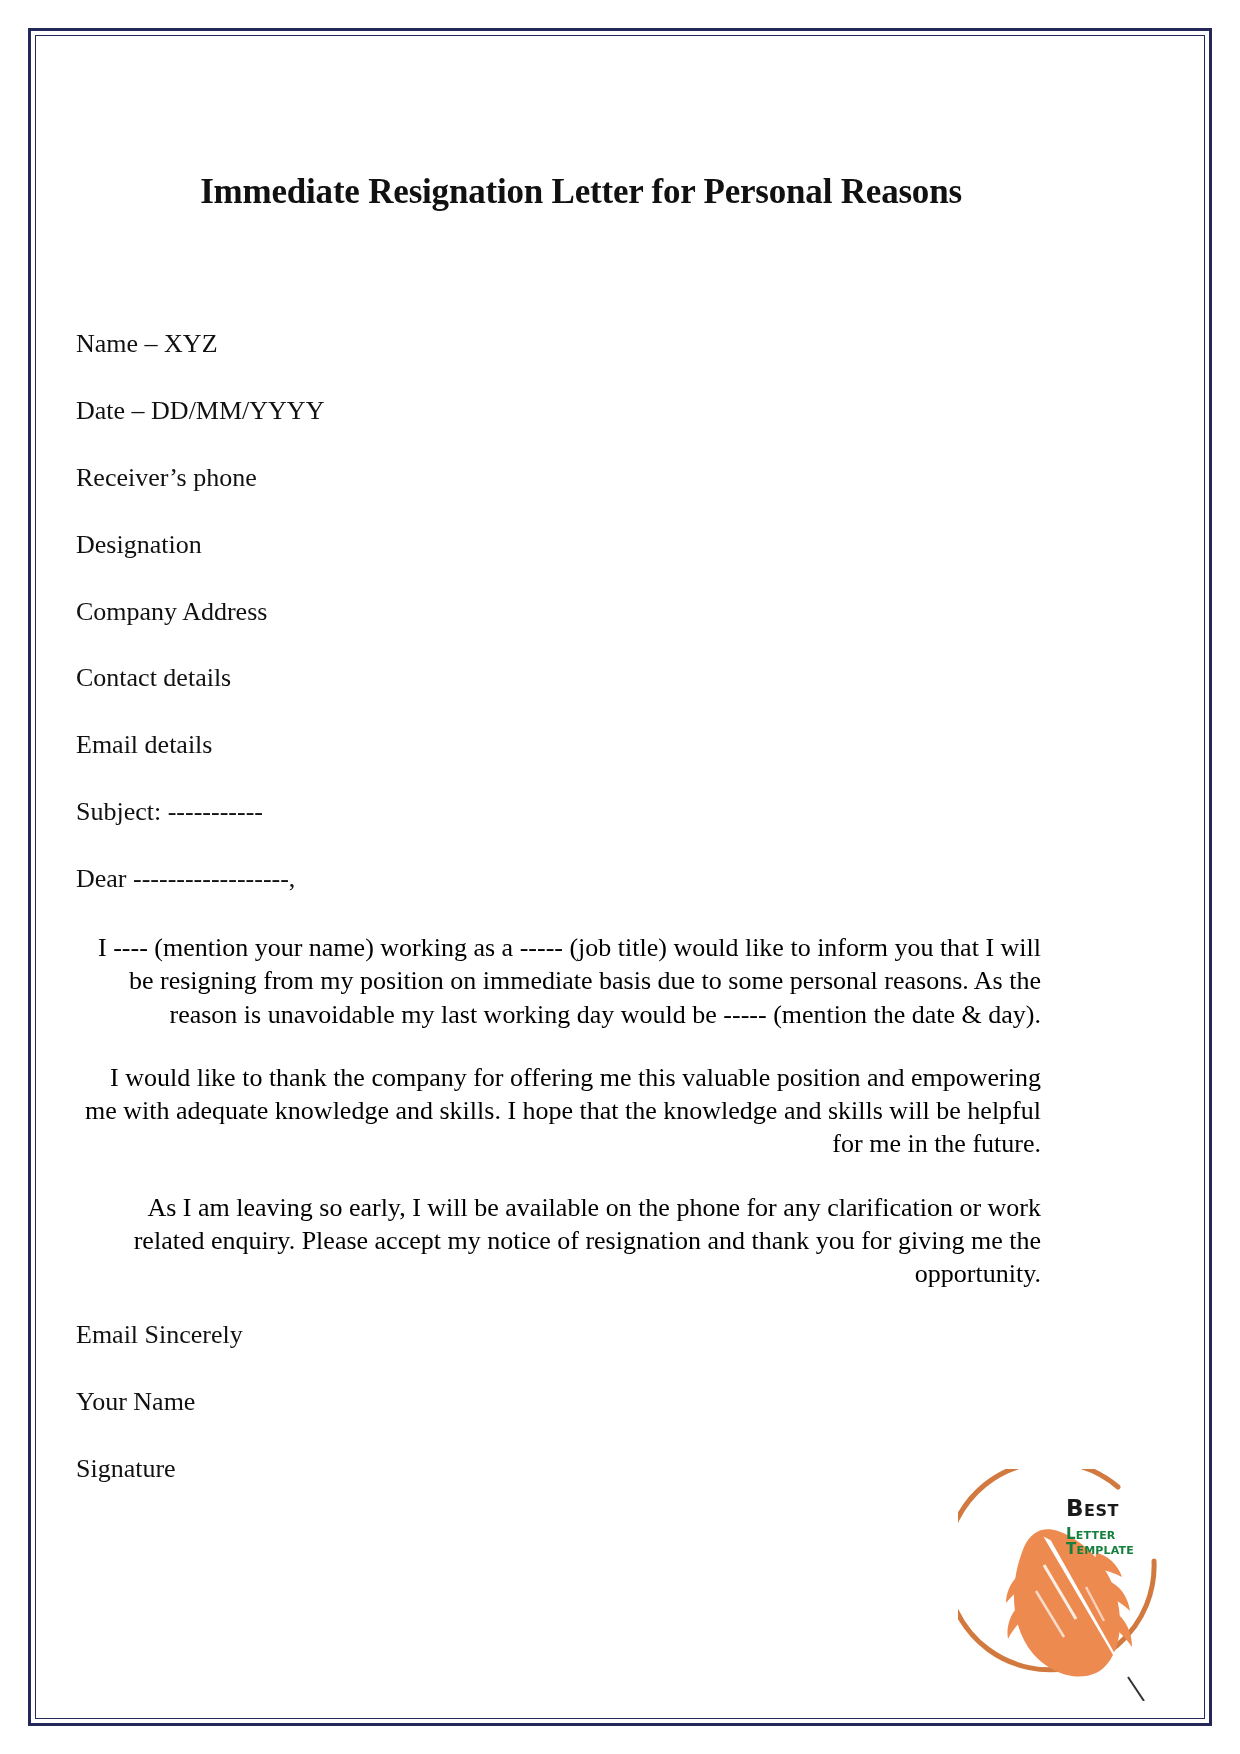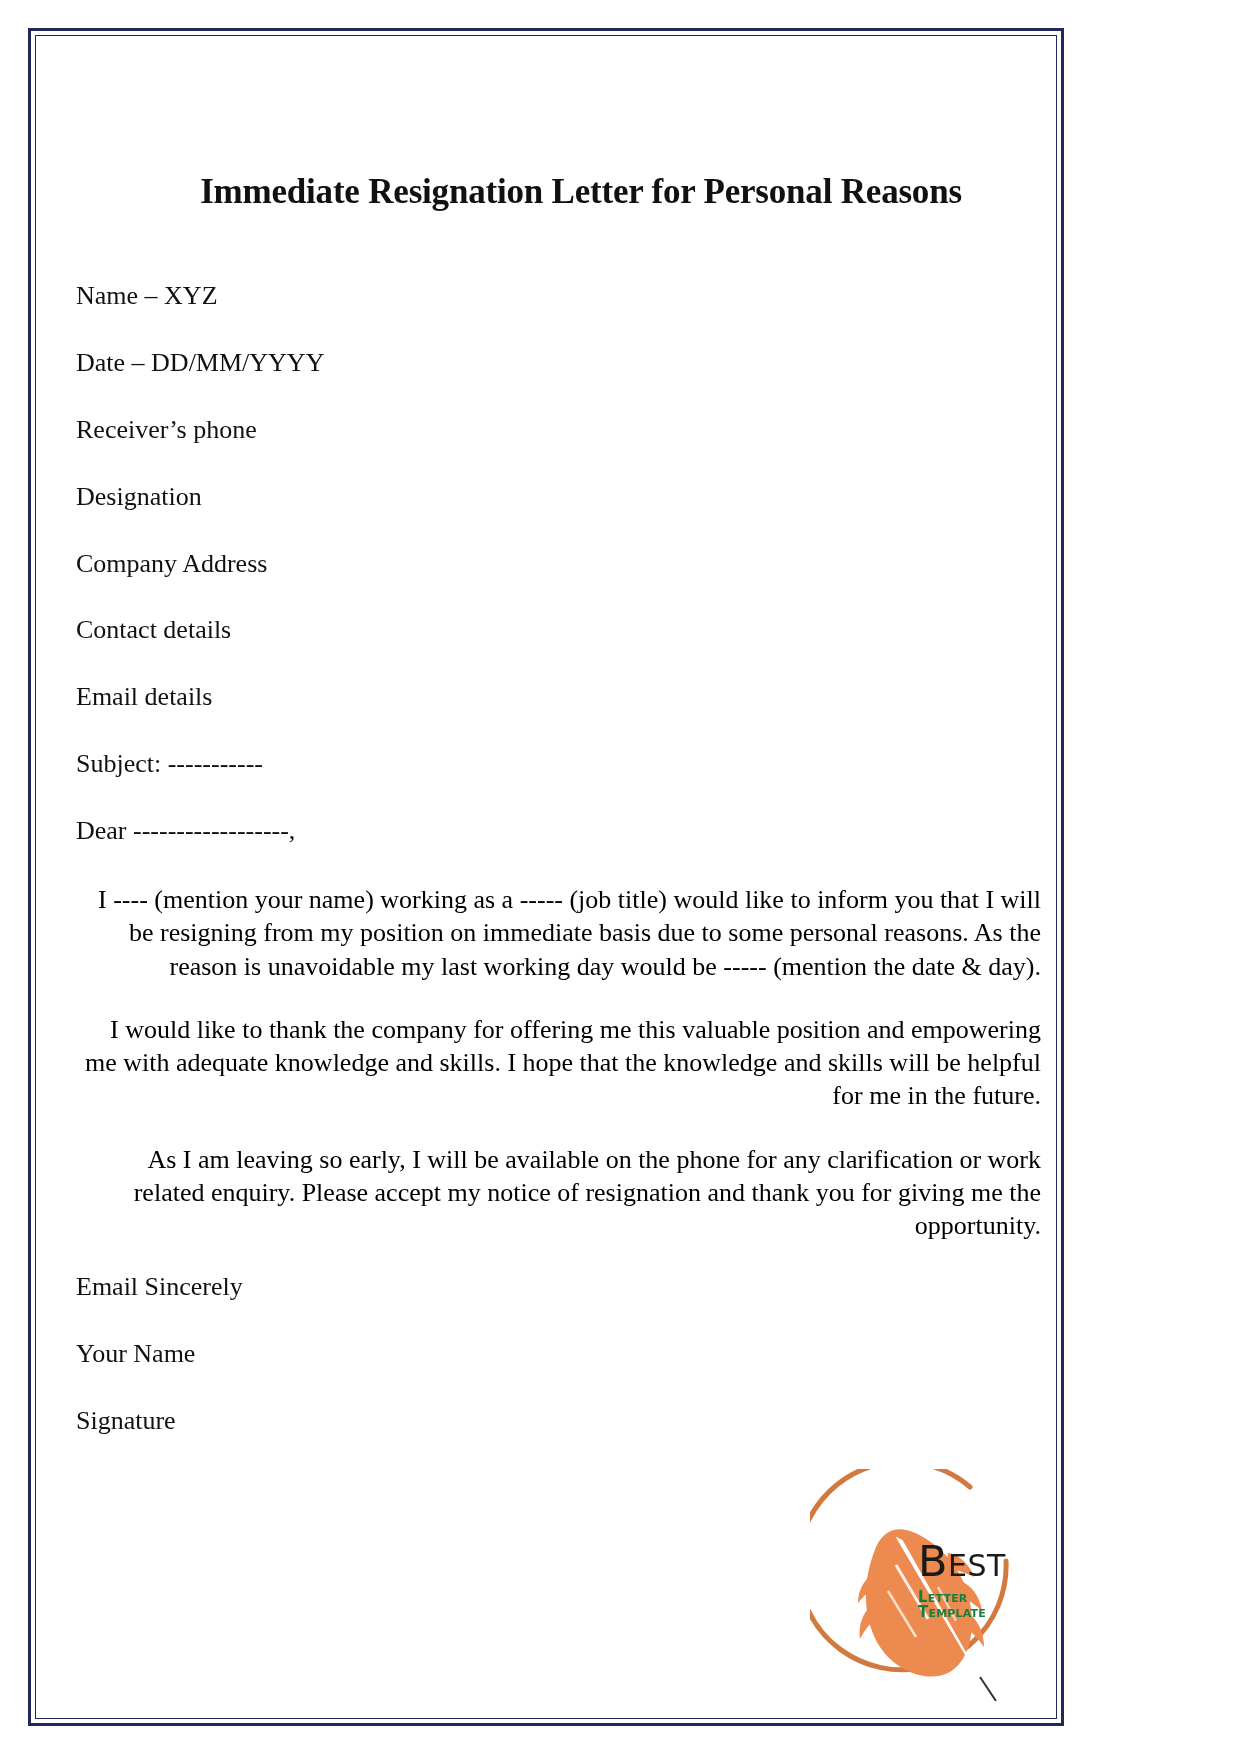--- a/index.html
+++ b/index.html
@@ -13,21 +13,21 @@
     font-family: "Liberation Serif", "DejaVu Serif", serif;
     position: relative;
     overflow: hidden;
   }
 
   
   .page-frame {
     position: absolute;
     left: 28px;
     top: 28px;
-    width: 1036px;
+    width: 1184px;
     height: 1698px;
     border: 3px solid #232859;
     box-sizing: border-box;
     background: #ffffff;
     padding-left: 15px;
   }
   .page-frame-inner {
     position: absolute;
     left: 4px;
     top: 4px;
@@ -52,21 +52,21 @@
     font-weight: bold;
     font-size: 35px;
     letter-spacing: -0.2px;
     color: #111111;
     margin: 0 0 0 0;
     padding-top: 35px;
     line-height: 1.2;
   }
 
   .block-fields {
-    margin-top: 68px;
+    margin-top: 116px;
   }
 
   .field-line {
     font-size: 26px;
     color: #111111;
     line-height: 1.15;
     margin-bottom: 37px;
     white-space: pre;
   }
 
@@ -104,27 +104,26 @@
     height: 232px;
   }
   .logo-word {
     position: absolute;
     left: 108px;
     top: 28px;
     width: 120px;
   }
   .logo-best {
     font-family: "DejaVu Sans", sans-serif;
-    font-weight: normal;
-    font-size: 43px;
+    font-weight: bold;
+    font-size: 23px;
     letter-spacing: 0.5px;
     color: #1a1a1a;
     line-height: 1;
     font-variant: small-caps;
-    margin-top: 43px;
   }
   .logo-sub {
     font-family: "DejaVu Sans", sans-serif;
     font-weight: bold;
     font-size: 15px;
     letter-spacing: 0.2px;
     color: #15803d;
     line-height: 1;
     margin-top: 7px;
     font-variant: small-caps;

